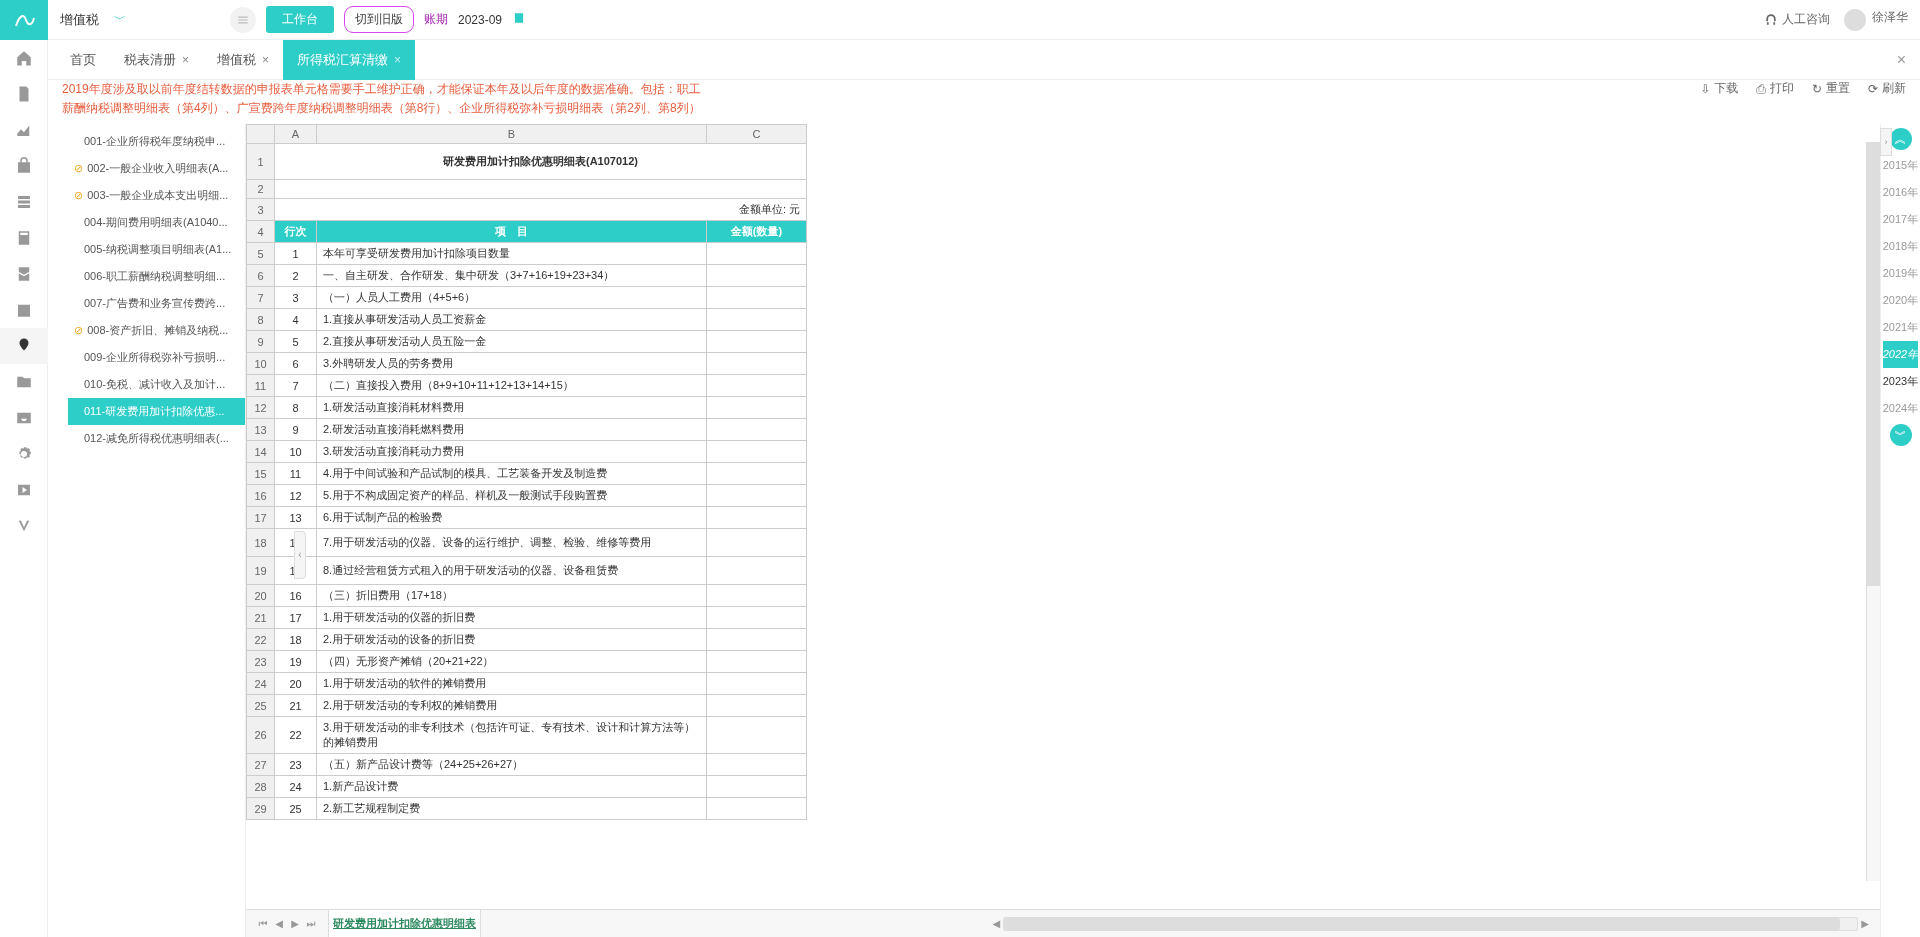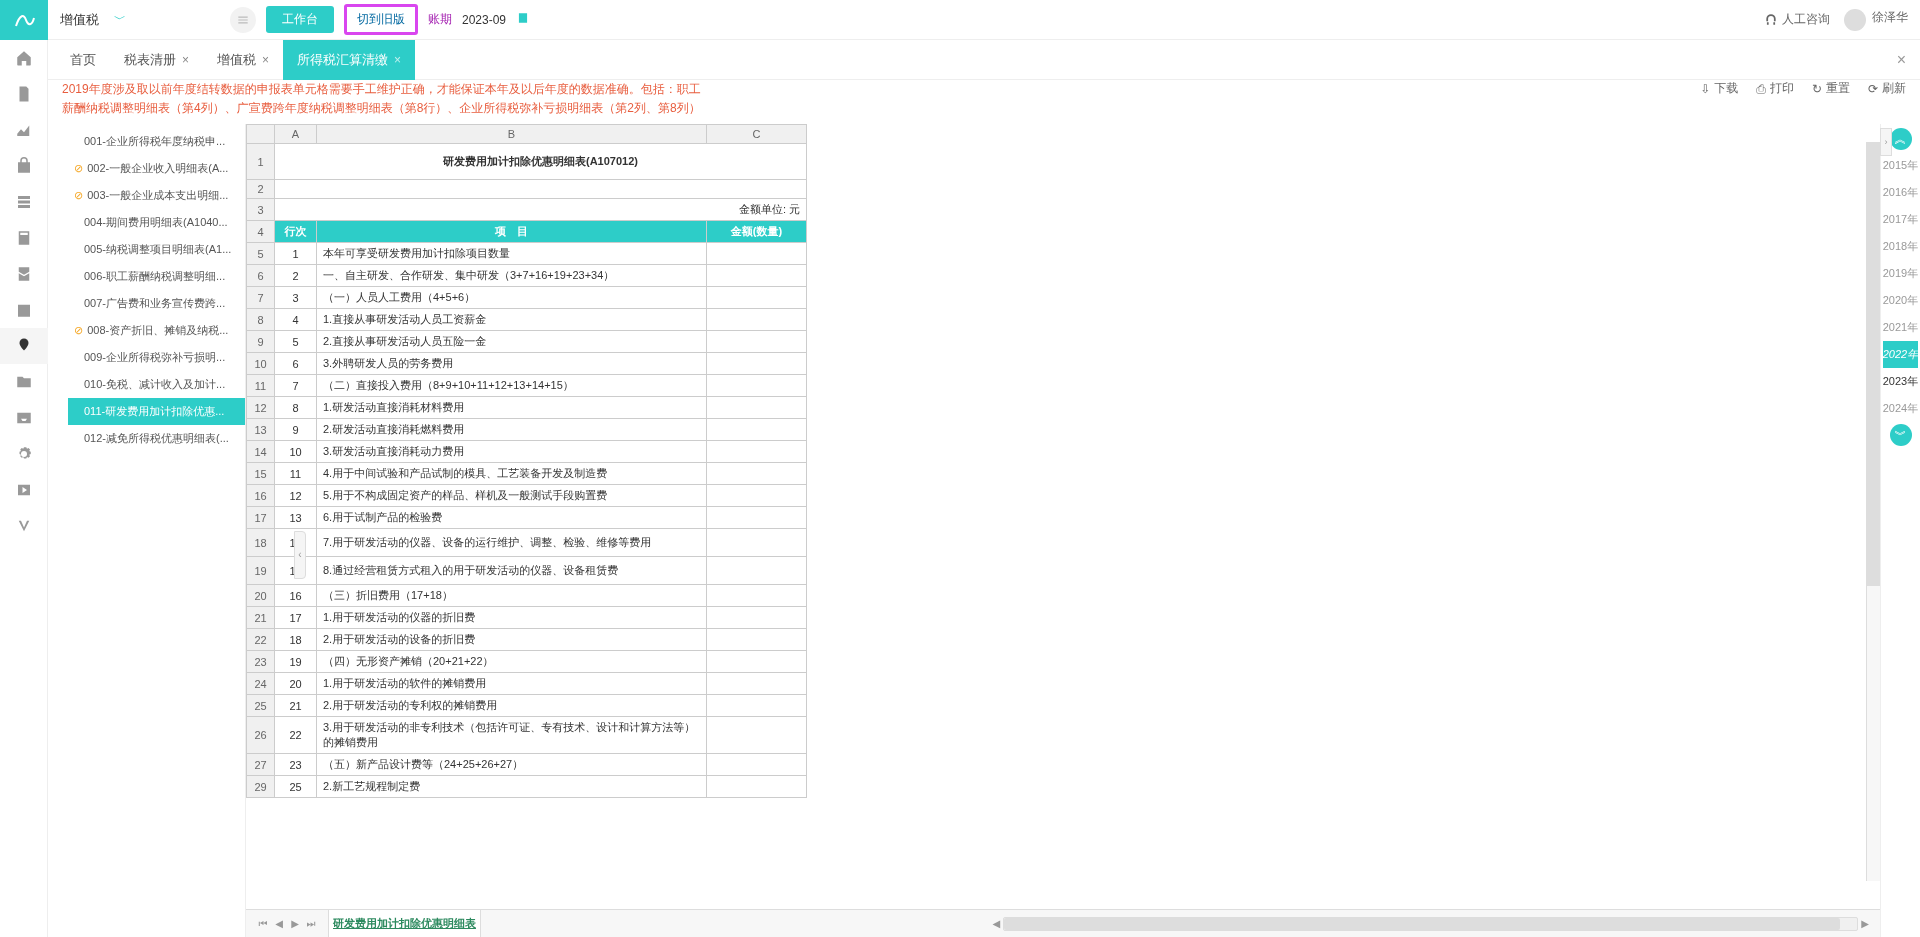--- a/index.html
+++ b/index.html
@@ -11,21 +11,21 @@
 .sidebar-nav .nav-item { width: 48px; height: 36px; display: flex; align-items: center; justify-content: center; cursor: pointer; color: #999; }
 .sidebar-nav .nav-item.active { color: #333; background: #f5f5f5; }
 .sidebar-nav .nav-item svg { width: 18px; height: 18px; fill: currentColor; }
 .main { flex: 1; display: flex; flex-direction: column; min-width: 0; }
 .topbar { height: 40px; border-bottom: 1px solid #eee; display: flex; align-items: center; padding: 0 12px; gap: 10px; }
 .topbar-left { display: flex; align-items: center; gap: 10px; flex: 1; }
 .topbar-title { font-size: 13px; color: #333; min-width: 40px; }
 .topbar-dropdown { color: #2dcdc8; cursor: pointer; padding: 0 4px; }
 .round-btn { width: 26px; height: 26px; border-radius: 50%; background: #f2f2f2; color: #bbb; display: flex; align-items: center; justify-content: center; cursor: pointer; }
 .btn-primary { background: #2dcdc8; color: #fff; border: none; padding: 5px 16px; border-radius: 3px; font-size: 12px; cursor: pointer; }
-.btn-outline { background: #fff; color: #0369a1; border: 3px solid #d946ef; padding: 4px 10px; border-radius: 3px; font-size: 12px; cursor: pointer; }
+.btn-outline { background: #fff; color: #404040; border: 1px solid #d946ef; padding: 4px 10px; border-radius: 9px; font-size: 12px; cursor: pointer; }
 .period-label { color: #a21caf; font-size: 12px; }
 .period-value { color: #333; font-size: 12px; }
 .period-icon { color: #2dcdc8; cursor: pointer; }
 .topbar-right { display: flex; align-items: center; gap: 14px; color: #666; font-size: 12px; }
 .topbar-right .user { display: flex; gap: 6px; }
 .avatar { width: 22px; height: 22px; border-radius: 50%; background: #ddd; }
 .tabs { height: 40px; border-bottom: 1px solid #eee; display: flex; align-items: center; padding: 0 0 0 8px; position: relative; }
 .tab { padding: 0 14px; height: 40px; display: flex; align-items: center; gap: 6px; font-size: 13px; color: #555; cursor: pointer; }
 .tab.active { background: #2dcdc8; color: #fff; }
 .tab-close { font-size: 12px; color: inherit; opacity: 0.7; cursor: pointer; }
@@ -434,20 +434,26 @@
                     <td>3.用于研发活动的非专利技术（包括许可证、专有技术、设计和计算方法等）的摊销费用</td>
                     <td></td>
                   </tr>
                   <tr>
                     <td class="col-idx">27</td>
                     <td class="rownum">23</td>
                     <td>（五）新产品设计费等（24+25+26+27）</td>
                     <td></td>
                   </tr>
                   <tr>
+                    <td class="col-idx">28</td>
+                    <td class="rownum">24</td>
+                    <td>1.新产品设计费</td>
+                    <td></td>
+                  </tr>
+                  <tr>
                     <td class="col-idx">29</td>
                     <td class="rownum">25</td>
                     <td>2.新工艺规程制定费</td>
                     <td></td>
                   </tr>
                 </tbody>
             </table>
             <div class="vscroll">
                 <div class="vscroll-thumb"></div>
               </div>

